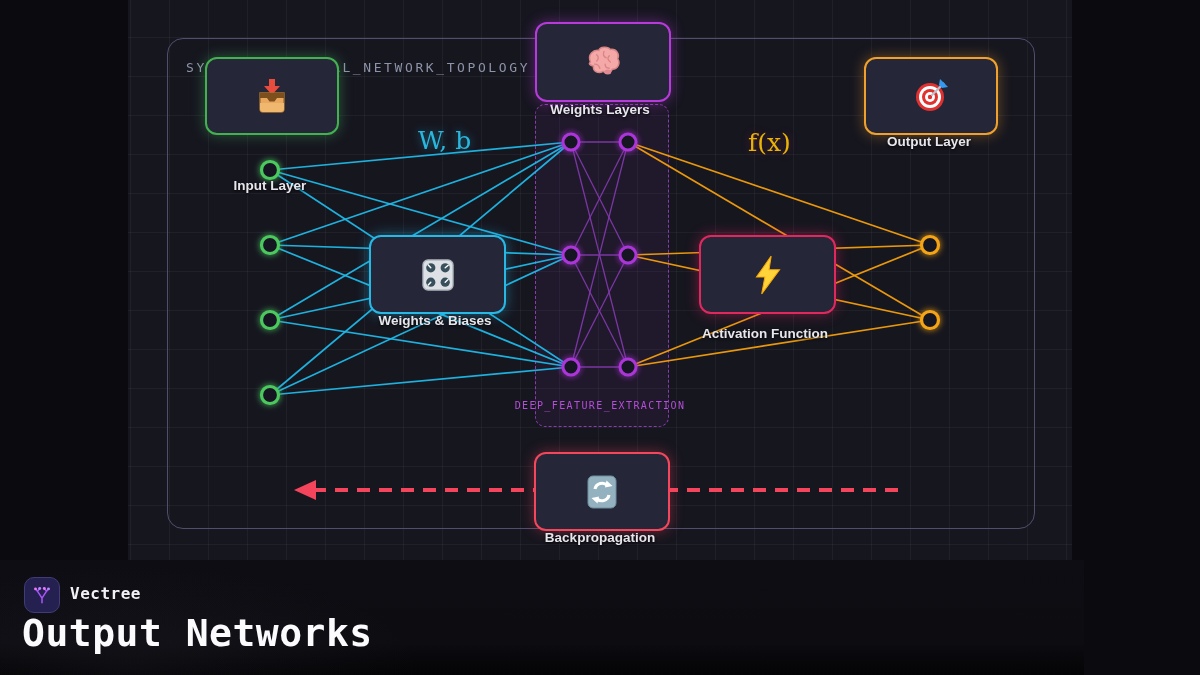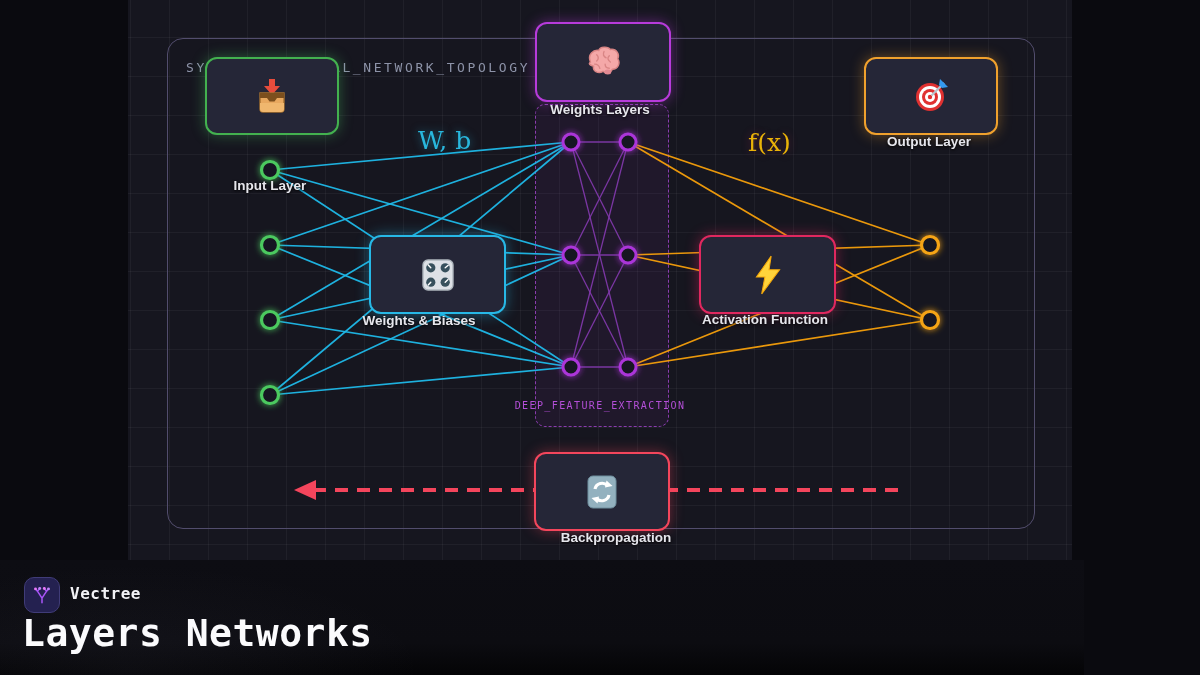--- a/index.html
+++ b/index.html
@@ -43,23 +43,23 @@
   .box-activation{left:699px;top:235px;width:133px;height:75px;border:2px solid #e0285f;
         box-shadow:0 0 14px rgba(224,40,95,.45);}
   .box-backprop{left:534px;top:452px;width:132px;height:75px;border:2px solid #f4465c;
         box-shadow:0 0 14px rgba(244,70,92,.4);}
 
   .box-label{position:absolute;z-index:4;transform:translateX(-50%);white-space:nowrap;
         font-size:13.5px;font-weight:bold;color:#e6e6ec;text-shadow:0 1px 3px #000;}
   .lbl-input {left:270px;top:130px;margin-top:48px;}
   .lbl-hidden{left:600px;top:102px;}
   .lbl-output{left:929px;top:134px;text-align:right;}
-  .lbl-weights{left:419px;top:313px;}
-  .lbl-activation{left:765px;top:312px;}
-  .lbl-backprop{left:616px;top:530px;}
+  .lbl-weights{left:435px;top:313px;}
+  .lbl-activation{left:765px;top:326px;}
+  .lbl-backprop{left:600px;top:530px;}
 
   .annotation{position:absolute;z-index:4;font-family:"DejaVu Serif",serif;
         font-size:25px;white-space:nowrap;}
   .ann-wb{left:418px;top:126px;color:#29b7dd;text-shadow:0 0 8px rgba(41,183,221,.5);}
   .ann-fx{left:748px;top:128px;color:#eab308;text-shadow:0 0 8px rgba(176,42,86,.4);}
 
   
   .footer{position:absolute;left:0;top:560px;width:1084px;height:115px;z-index:5;
         background:
           radial-gradient(420px 150px at 12% 95%, rgba(150,150,185,0.055), transparent 70%),
@@ -233,16 +233,16 @@
     <div class="brand-logo">
       <svg width="26" height="26" viewBox="0 0 34 34">
         <path d="M17 27 V21 M17 21 L11 12 M17 21 L23 12 M11 12 L8.5 9 M11 12 L14 8.5 M23 12 L20 8.5 M23 12 L25.5 9" stroke="#a855f7" stroke-width="2" fill="none" stroke-linecap="round"></path>
         <circle cx="8.5" cy="9" r="1.9" fill="#e879f9"></circle>
         <circle cx="14" cy="8.5" r="1.9" fill="#c084fc"></circle>
         <circle cx="20" cy="8.5" r="1.9" fill="#e879f9"></circle>
         <circle cx="25.5" cy="9" r="1.9" fill="#c084fc"></circle>
       </svg>
     </div>
     <div class="brand-name">Vectree</div>
-    <div class="deck-title">Layers Networks</div>
+    <div class="deck-title">Output Networks</div>
   </div>
 
 </div>
 
 </body></html>

